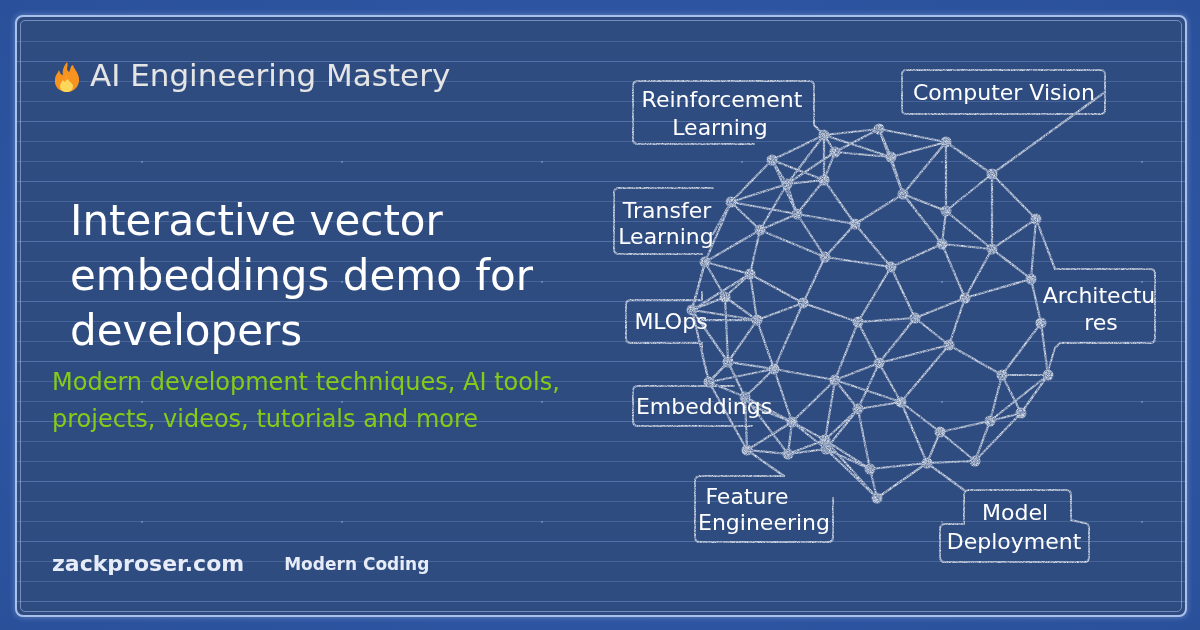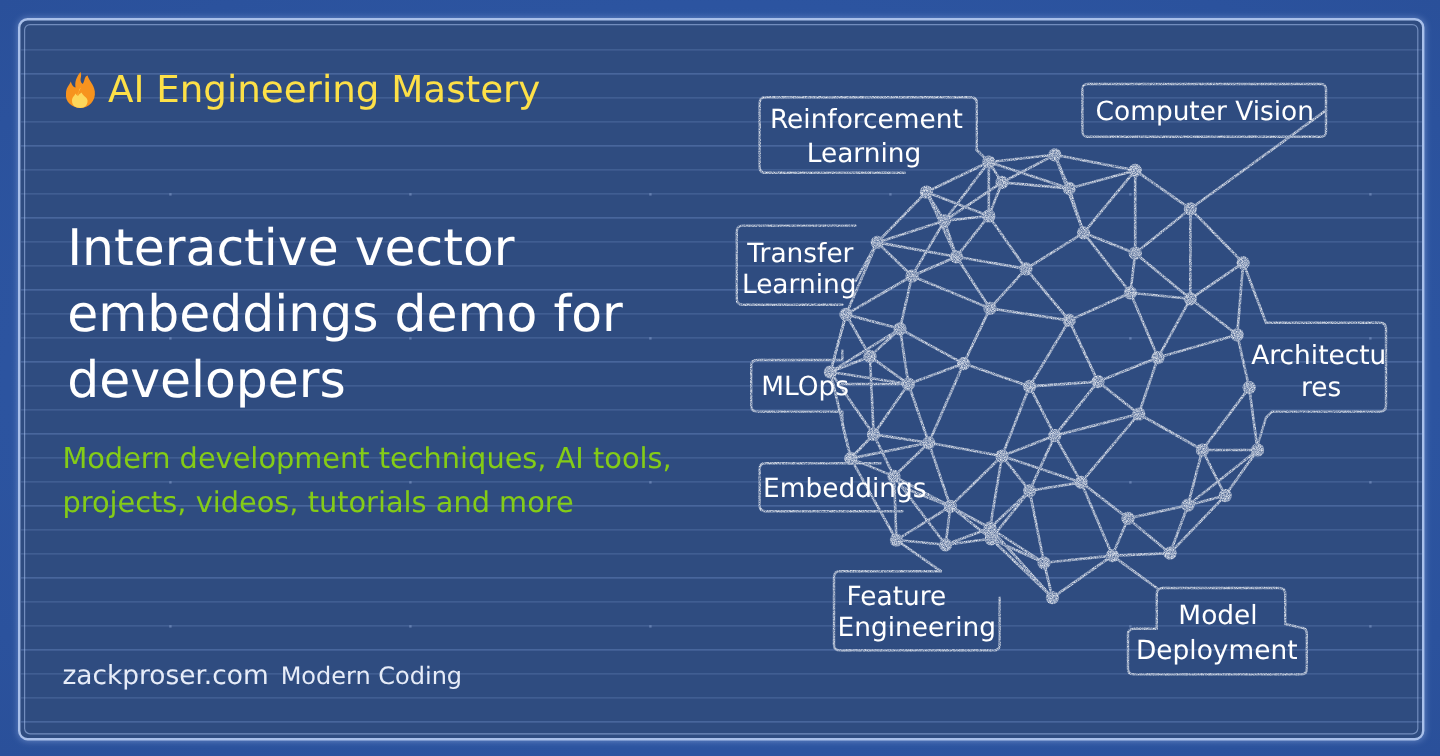--- a/index.html
+++ b/index.html
@@ -25,38 +25,38 @@
     position: absolute; left: 3px; top: 3px; right: 3px; bottom: 3px;
     border: 1px solid rgba(170,195,240,0.55);
     border-radius: 5px;
     pointer-events: none;
   }
   .grid-lines {
     position: absolute; left: 0; top: 0; width: 100%; height: 100%;
   }
   .header-title {
     position: absolute; left: 35px; top: 40px;
-    color: #fde047; font-size: 31px; letter-spacing: 0px;
-    display: flex; align-items: center; gap: 8px;
+    color: #e5e5e5; font-size: 31px; letter-spacing: 0px;
+    display: flex; align-items: flex-end; gap: 8px;
   }
   .fire-icon { width: 30px; height: 32px; display: inline-block; }
   .headline {
     position: absolute; left: 35px; top: 158px; width: 520px;
     color: #ffffff; font-size: 42px; line-height: 55px; font-weight: normal;
   }
   .subtext {
     position: absolute; left: 35px; top: 347px; width: 520px;
     color: #84cc16; font-size: 24px; line-height: 37px;
   }
   .footer {
     position: absolute; left: 35px; top: 534px;
-    display: flex; align-items: flex-start; gap: 10px;
+    display: flex; align-items: center; gap: 40px; font-weight: bold;
   }
   .footer-domain { color: #e6ecf8; font-size: 22px; }
-  .footer-brand { color: #e6ecf8; font-size: 20px; }
+  .footer-brand { color: #e6ecf8; font-size: 17px; }
   .graphic {
     position: absolute; left: 0; top: 0; width: 1168px; height: 598px;
   }
 </style>
 </head>
 <body>
 
 <div class="outer-glow"></div>
 
 <div class="card">
@@ -122,21 +122,21 @@
   <div class="card-inner-line"></div>
 
   <div class="header-title">
     <svg class="fire-icon" viewBox="0 0 30 32" xmlns="http://www.w3.org/2000/svg">
       <path d="M15 1 C17 5 13 8 17 11 C19 8 18 5 21 4 C22 8 26 11 27 17 C28 25 22 31 15 31 C8 31 2 26 3 19 C3 14 6 12 7 9 C8 12 9 14 11 14 C10 9 12 5 15 1 Z" fill="#f7931e"></path>
       <path d="M15 14 C15 17 12 18 13 21 C14 19 15 19 16 18 C17 21 21 22 21 25 C21 29 18 31 15 31 C11 31 8 29 8 25 C8 22 10 21 11 19 C12 21 13 21 13 21 C13 18 14 16 15 14 Z" fill="#fdd75b"></path>
     </svg>
     <span>AI Engineering Mastery</span>
   </div>
 
-  <h1 class="headline" style="margin:4px;">Interactive vector embeddings demo for developers</h1>
+  <h1 class="headline" style="margin:18px;">Interactive vector embeddings demo for developers</h1>
 
   <p class="subtext" style="margin:0;">Modern development techniques, AI tools, projects, videos, tutorials and more</p>
 
   <div class="footer">
     <span class="footer-domain">zackproser.com</span>
     <span class="footer-brand">Modern Coding</span>
   </div>
 
   <svg class="graphic" width="1168" height="598" viewBox="15 15 1168 598" xmlns="http://www.w3.org/2000/svg">
     <defs>

